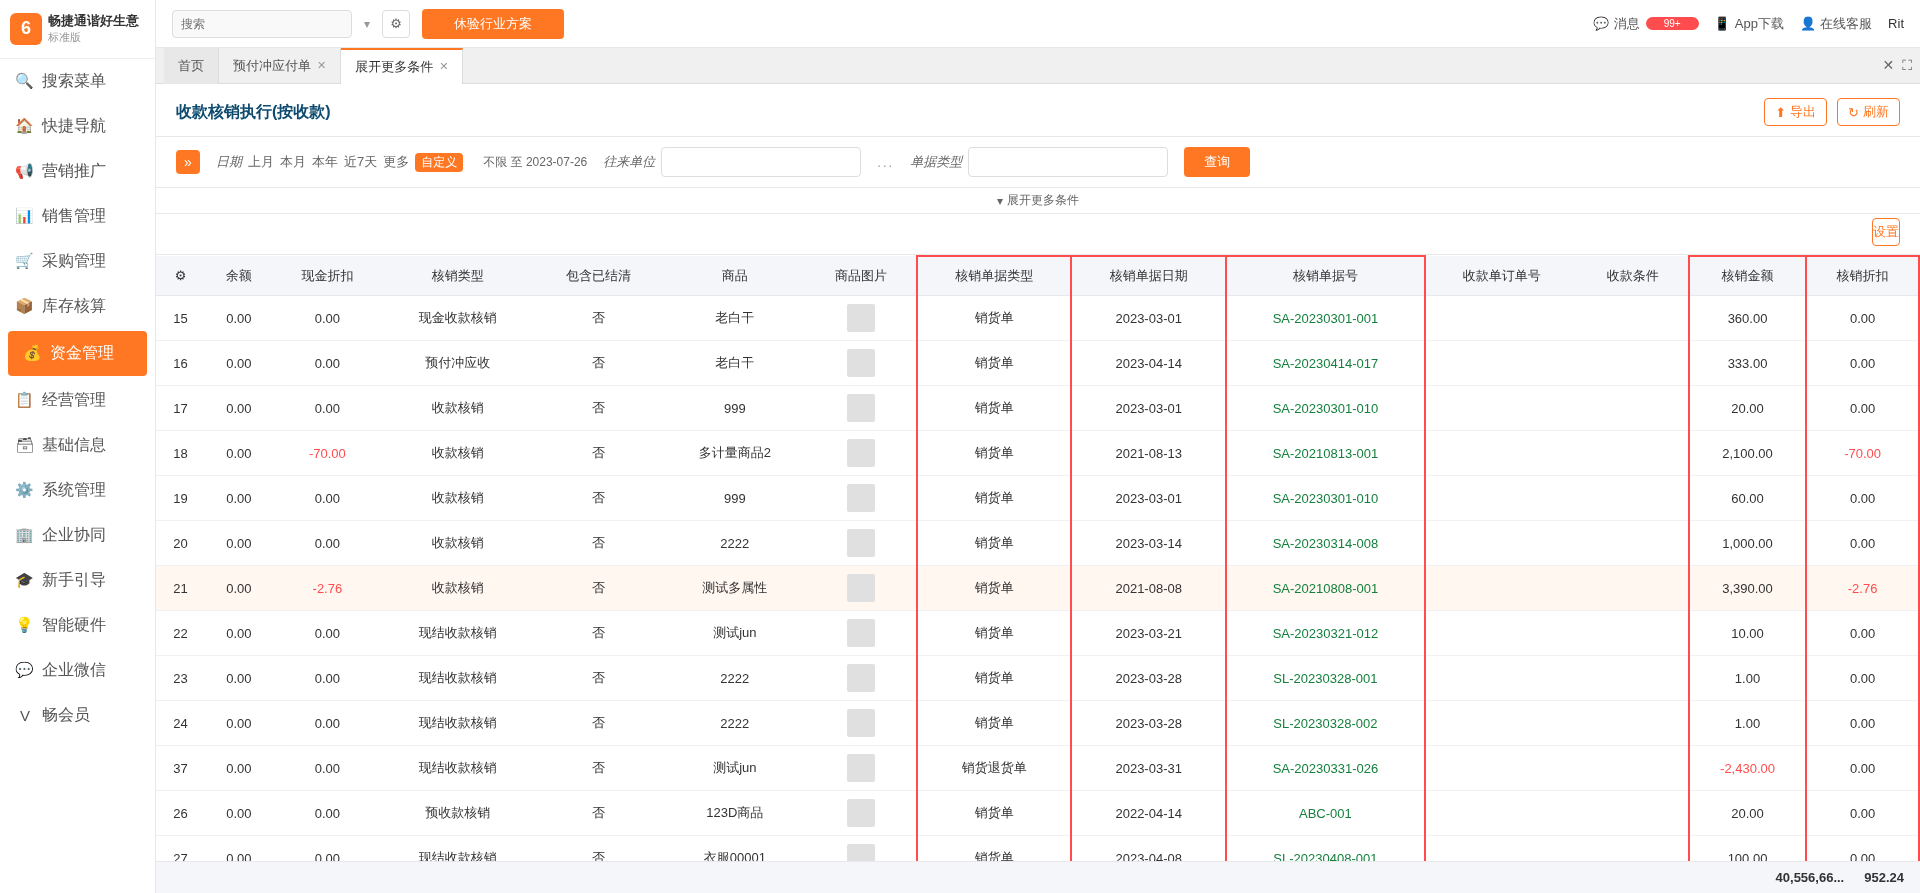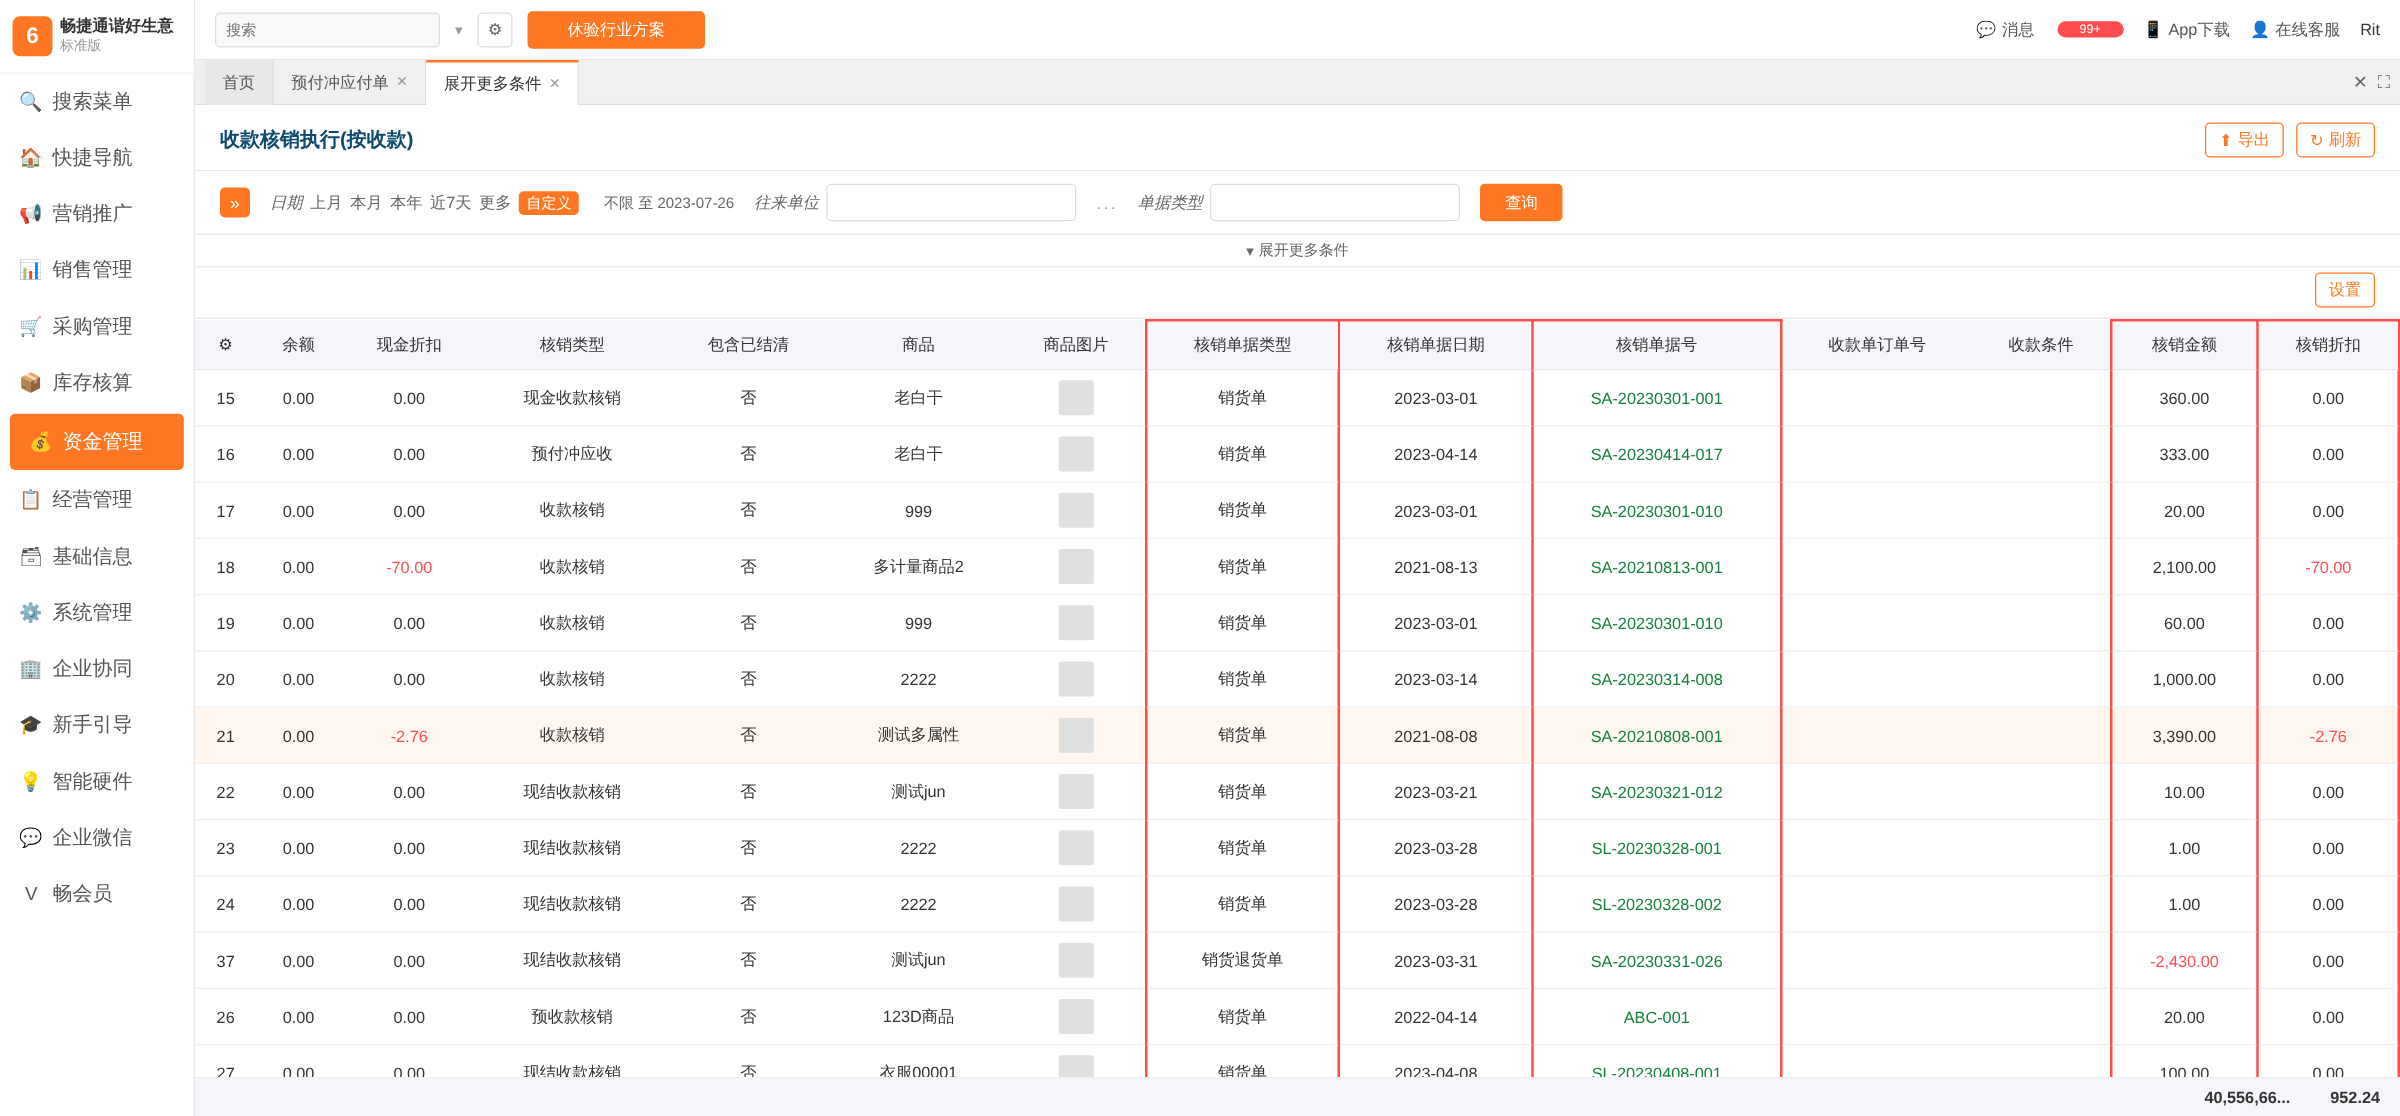--- a/index.html
+++ b/index.html
@@ -20,21 +20,21 @@
     
     .main { flex: 1; display: flex; flex-direction: column; overflow: hidden; }
 
     
     .topbar { height: 48px; background: #fff; display: flex; align-items: center; padding: 0 16px; border-bottom: 1px solid #e8e8e8; gap: 12px; }
     .topbar-search { width: 180px; height: 28px; border: 1px solid #ddd; border-radius: 4px; padding: 0 8px; font-size: 12px; color: #999; background: #f9f9f9; }
     .topbar-arrow { color: #999; font-size: 12px; }
     .topbar-gear { width: 28px; height: 28px; display: flex; align-items: center; justify-content: center; border: 1px solid #ddd; border-radius: 4px; cursor: pointer; color: #666; }
     .topbar-btn { background: #ff7722; color: #fff; border: none; border-radius: 4px; padding: 6px 32px; font-size: 13px; cursor: pointer; }
     .topbar-right { margin-left: auto; display: flex; align-items: center; gap: 16px; color: #555; font-size: 13px; }
-    .topbar-right .badge { background: #ff4d4f; color: #fff; border-radius: 10px; padding: 1px 18px; font-size: 10px; margin-left: 14px; }
+    .topbar-right .badge { background: #ff4d4f; color: #fff; border-radius: 10px; padding: 1px 18px; font-size: 10px; margin-left: 2px; }
     .topbar-right .item { display: flex; align-items: center; gap: 4px; cursor: pointer; }
     .topbar-username { font-size: 13px; color: #333; }
 
     
     .tabs { display: flex; align-items: center; background: #f0f0f0; border-bottom: 1px solid #ddd; padding: 0 8px; height: 36px; }
     .tab { display: flex; align-items: center; gap: 6px; padding: 0 14px; height: 36px; cursor: pointer; font-size: 13px; color: #555; border-right: 1px solid #ddd; }
     .tab.home { background: #e8e8e8; }
     .tab.active { background: #fff; color: #333; border-top: 2px solid #ff7722; }
     .tab .close { color: #999; font-size: 11px; cursor: pointer; }
     .tabs-actions { margin-left: auto; display: flex; gap: 8px; }
@@ -56,34 +56,34 @@
     .filter-date-opt { color: #666; cursor: pointer; font-size: 13px; }
     .filter-date-custom { background: #ff7722; color: #fff; border-radius: 4px; padding: 1px 6px; font-size: 12px; cursor: pointer; }
     .filter-date-range { color: #666; font-size: 12px; margin-left: 4px; }
     .filter-input-wrap { flex: 1; min-width: 200px; }
     .filter-input { width: 100%; height: 30px; border: 1px solid #ddd; border-radius: 4px; padding: 0 8px; font-size: 13px; }
     .filter-dots { color: #999; letter-spacing: 2px; }
     .filter-select-wrap { flex: 1; min-width: 200px; }
     .filter-select { width: 100%; height: 30px; border: 1px solid #ddd; border-radius: 4px; padding: 0 8px; font-size: 13px; appearance: none; background: #fff; }
     .filter-query-btn { background: #ff7722; color: #fff; border: none; border-radius: 4px; padding: 6px 20px; cursor: pointer; font-size: 13px; }
     .filter-expand-more { display: flex; justify-content: center; align-items: center; padding: 4px; color: #666; font-size: 12px; gap: 4px; cursor: pointer; background: #fff; border-bottom: 1px solid #e8e8e8; }
-    .filter-settings-btn { background: #fff; color: #ff7722; border: 1px solid #ff7722; border-radius: 4px; padding: 4px 10px; cursor: pointer; font-size: 13px; }
+    .filter-settings-btn { background: #fff; color: #ff7722; border: 1px solid #ff7722; border-radius: 4px; padding: 4px 0; cursor: pointer; font-size: 13px; }
 
     
     .table-wrap { flex: 1; overflow: auto; background: #fff; margin: 0; }
     table { width: 100%; border-collapse: collapse; font-size: 13px; }
     thead tr { background: #f5f6fa; }
     th { padding: 10px 8px; text-align: center; border-bottom: 1px solid #e8e8e8; color: #333; font-weight: normal; white-space: nowrap; position: sticky; top: 0; background: #f5f6fa; z-index: 2; }
     td { padding: 8px 8px; text-align: center; border-bottom: 1px solid #f0f0f0; white-space: nowrap; }
     tr.highlighted td { background: #fff7f0; }
     .link-text { color: #15803d; cursor: pointer; text-decoration: none; }
     .red-text { color: #ff4d4f; }
 
     
-    .table-footer { background: #f5f6fa; border-top: 1px solid #e8e8e8; padding: 8px 16px; display: flex; justify-content: flex-end; gap: 32px; font-size: 13px; color: #333; }
+    .table-footer { background: #f5f6fa; border-top: 1px solid #e8e8e8; padding: 8px 16px; display: flex; justify-content: flex-end; gap: 20px; font-size: 13px; color: #333; }
     .table-footer span { font-weight: bold; }
 
     
     .filter-row2 { background: #fff; padding: 4px 20px 8px; border-bottom: 1px solid #e8e8e8; display: flex; justify-content: flex-end; }
 
     
     ::-webkit-scrollbar { width: 6px; height: 6px; }
     ::-webkit-scrollbar-thumb { background: #ccc; border-radius: 3px; }
 
     th.col-hl { border-top: 2px solid #ff4d4f; border-left: 2px solid #ff4d4f; border-right: 2px solid #ff4d4f; }

